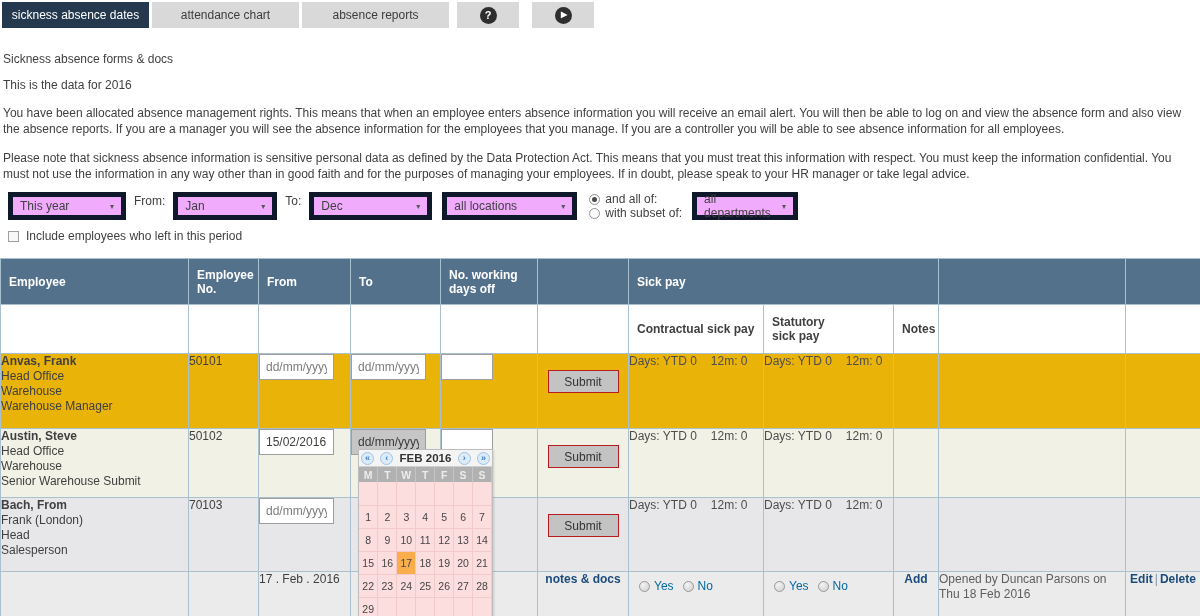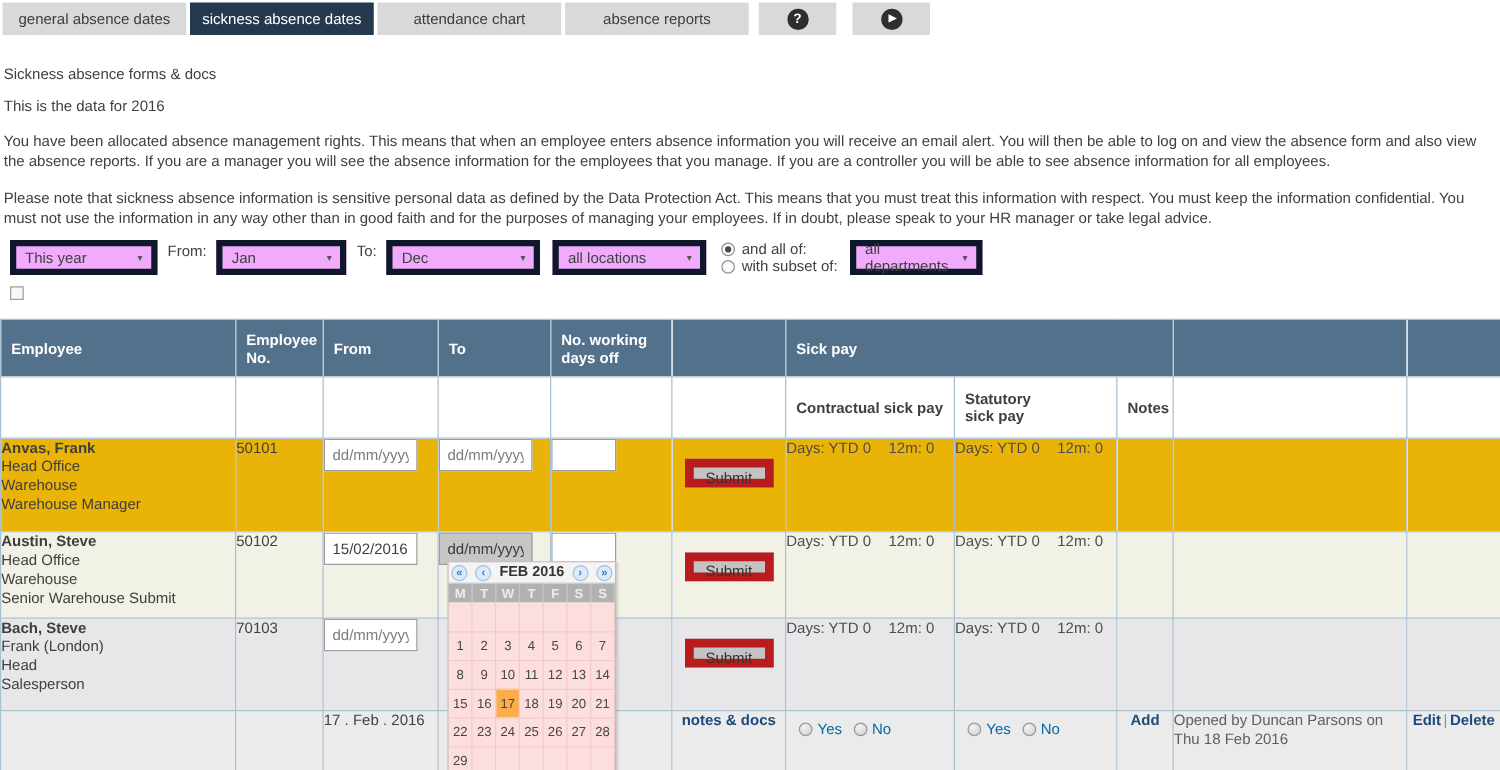--- a/index.html
+++ b/index.html
@@ -81,21 +81,21 @@
   .date-inp::placeholder { color:#7d7d7d; opacity:1; }
   .date-inp.selected { background:#c6c6c6; }
   .date-inp.selected::placeholder { color:#3a3a3a; }
   .num-inp {
     width:52px; height:26px; border:1px solid #9e9e9e; background:#fff;
     font-size:12px; padding:0 4px;
   }
   .btncell { text-align:center; }
   .submit-btn {
     margin-top:16px; width:71px; height:23px; background:#c3c3c3;
-    border:7px solid #b91c1c; font-family:"Liberation Sans", sans-serif;
+    border:1px solid #b91c1c; font-family:"Liberation Sans", sans-serif;
     font-size:12px; color:#333; cursor:pointer;
   }
   .dayscell { padding:8px 6px 0 8px; color:#4d4d4d; white-space:nowrap; }
   .dayscell .m12 { margin-left:14px; }
   .link { color:#1b4b7c; font-weight:bold; cursor:pointer; }
   .ftr-date { padding:7px 0 0 7px; }
   .ftr-center { text-align:center; padding-top:7px; }
   .yesno { display:flex; align-items:center; padding:7px 0 0 10px; color:#0369a1; }
   .mini-radio {
     width:11px; height:11px; border-radius:50%; border:1px solid #9a9a9a;
@@ -130,21 +130,20 @@
     height:23px; text-align:center; font-size:10.5px; color:#454545;
     border-right:1px solid #f3caca; border-bottom:1px solid #f3caca;
     background:#fcdede; cursor:pointer; padding:0;
   }
   table.cal td.sel { background:#f9ae4b; }
 </style>
 </head>
 <body>
 
 <div class="tabbar">
-  <div class="tab">general absence dates</div>
   <div class="tab active">sickness absence dates</div>
   <div class="tab">attendance chart</div>
   <div class="tab">absence reports</div>
   <div class="icon-btn first">
     <span class="circle-ico">?</span>
   </div>
   <div class="icon-btn">
     <span class="circle-ico play">▶</span>
   </div>
 </div>
@@ -162,21 +161,21 @@
   <span class="flt-label">From:</span>
   <div class="select" style="width:104px">
     <span>Jan</span>
     <span class="arrow">▾</span>
   </div>
   <span class="flt-label">To:</span>
   <div class="select" style="width:123px">
     <span>Dec</span>
     <span class="arrow">▾</span>
   </div>
-  <div class="select" style="width:123px; margin-left:10px">
+  <div class="select" style="width:135px; margin-left:10px">
     <span>all locations</span>
     <span class="arrow">▾</span>
   </div>
   <div class="radio-group">
     <div class="radio-row">
       <span class="radio checked"></span>
       <span>and all of:</span>
     </div>
     <div class="radio-row">
       <span class="radio"></span>
@@ -184,20 +183,21 @@
     </div>
   </div>
   <div class="select" style="width:106px">
     <span>all departments</span>
     <span class="arrow">▾</span>
   </div>
 </div>
 
 <div class="checkline">
   <span class="checkbox"></span>
+  <span>Include employees who left in this period</span>
 </div>
 
 <table class="grid">
   <colgroup>
     <col style="width:188px">
       <col style="width:70px">
       <col style="width:92px">
     <col style="width:90px">
       <col style="width:97px">
       <col style="width:91px">
@@ -276,21 +276,21 @@
     <td class="dayscell">
       <span>Days: YTD 0</span><span class="m12">12m: 0</span>
     </td>
     <td></td>
     <td></td>
     <td></td>
   </tr>
 
   <tr class="r3">
     <td class="empcell">
-      <div class="empname">Bach, Steve</div>
+      <div class="empname">Bach, From</div>
       <div>Frank (London)</div>
       <div>Head</div>
       <div>Salesperson</div>
     </td>
     <td class="numcell">70103</td>
     <td class="inpcell"><input class="date-inp" placeholder="dd/mm/yyyy" style=""></td>
     <td class="inpcell"></td>
     <td class="inpcell"><input class="num-inp" style=""></td>
     <td class="btncell"><button class="submit-btn">Submit</button></td>
     <td class="dayscell">

